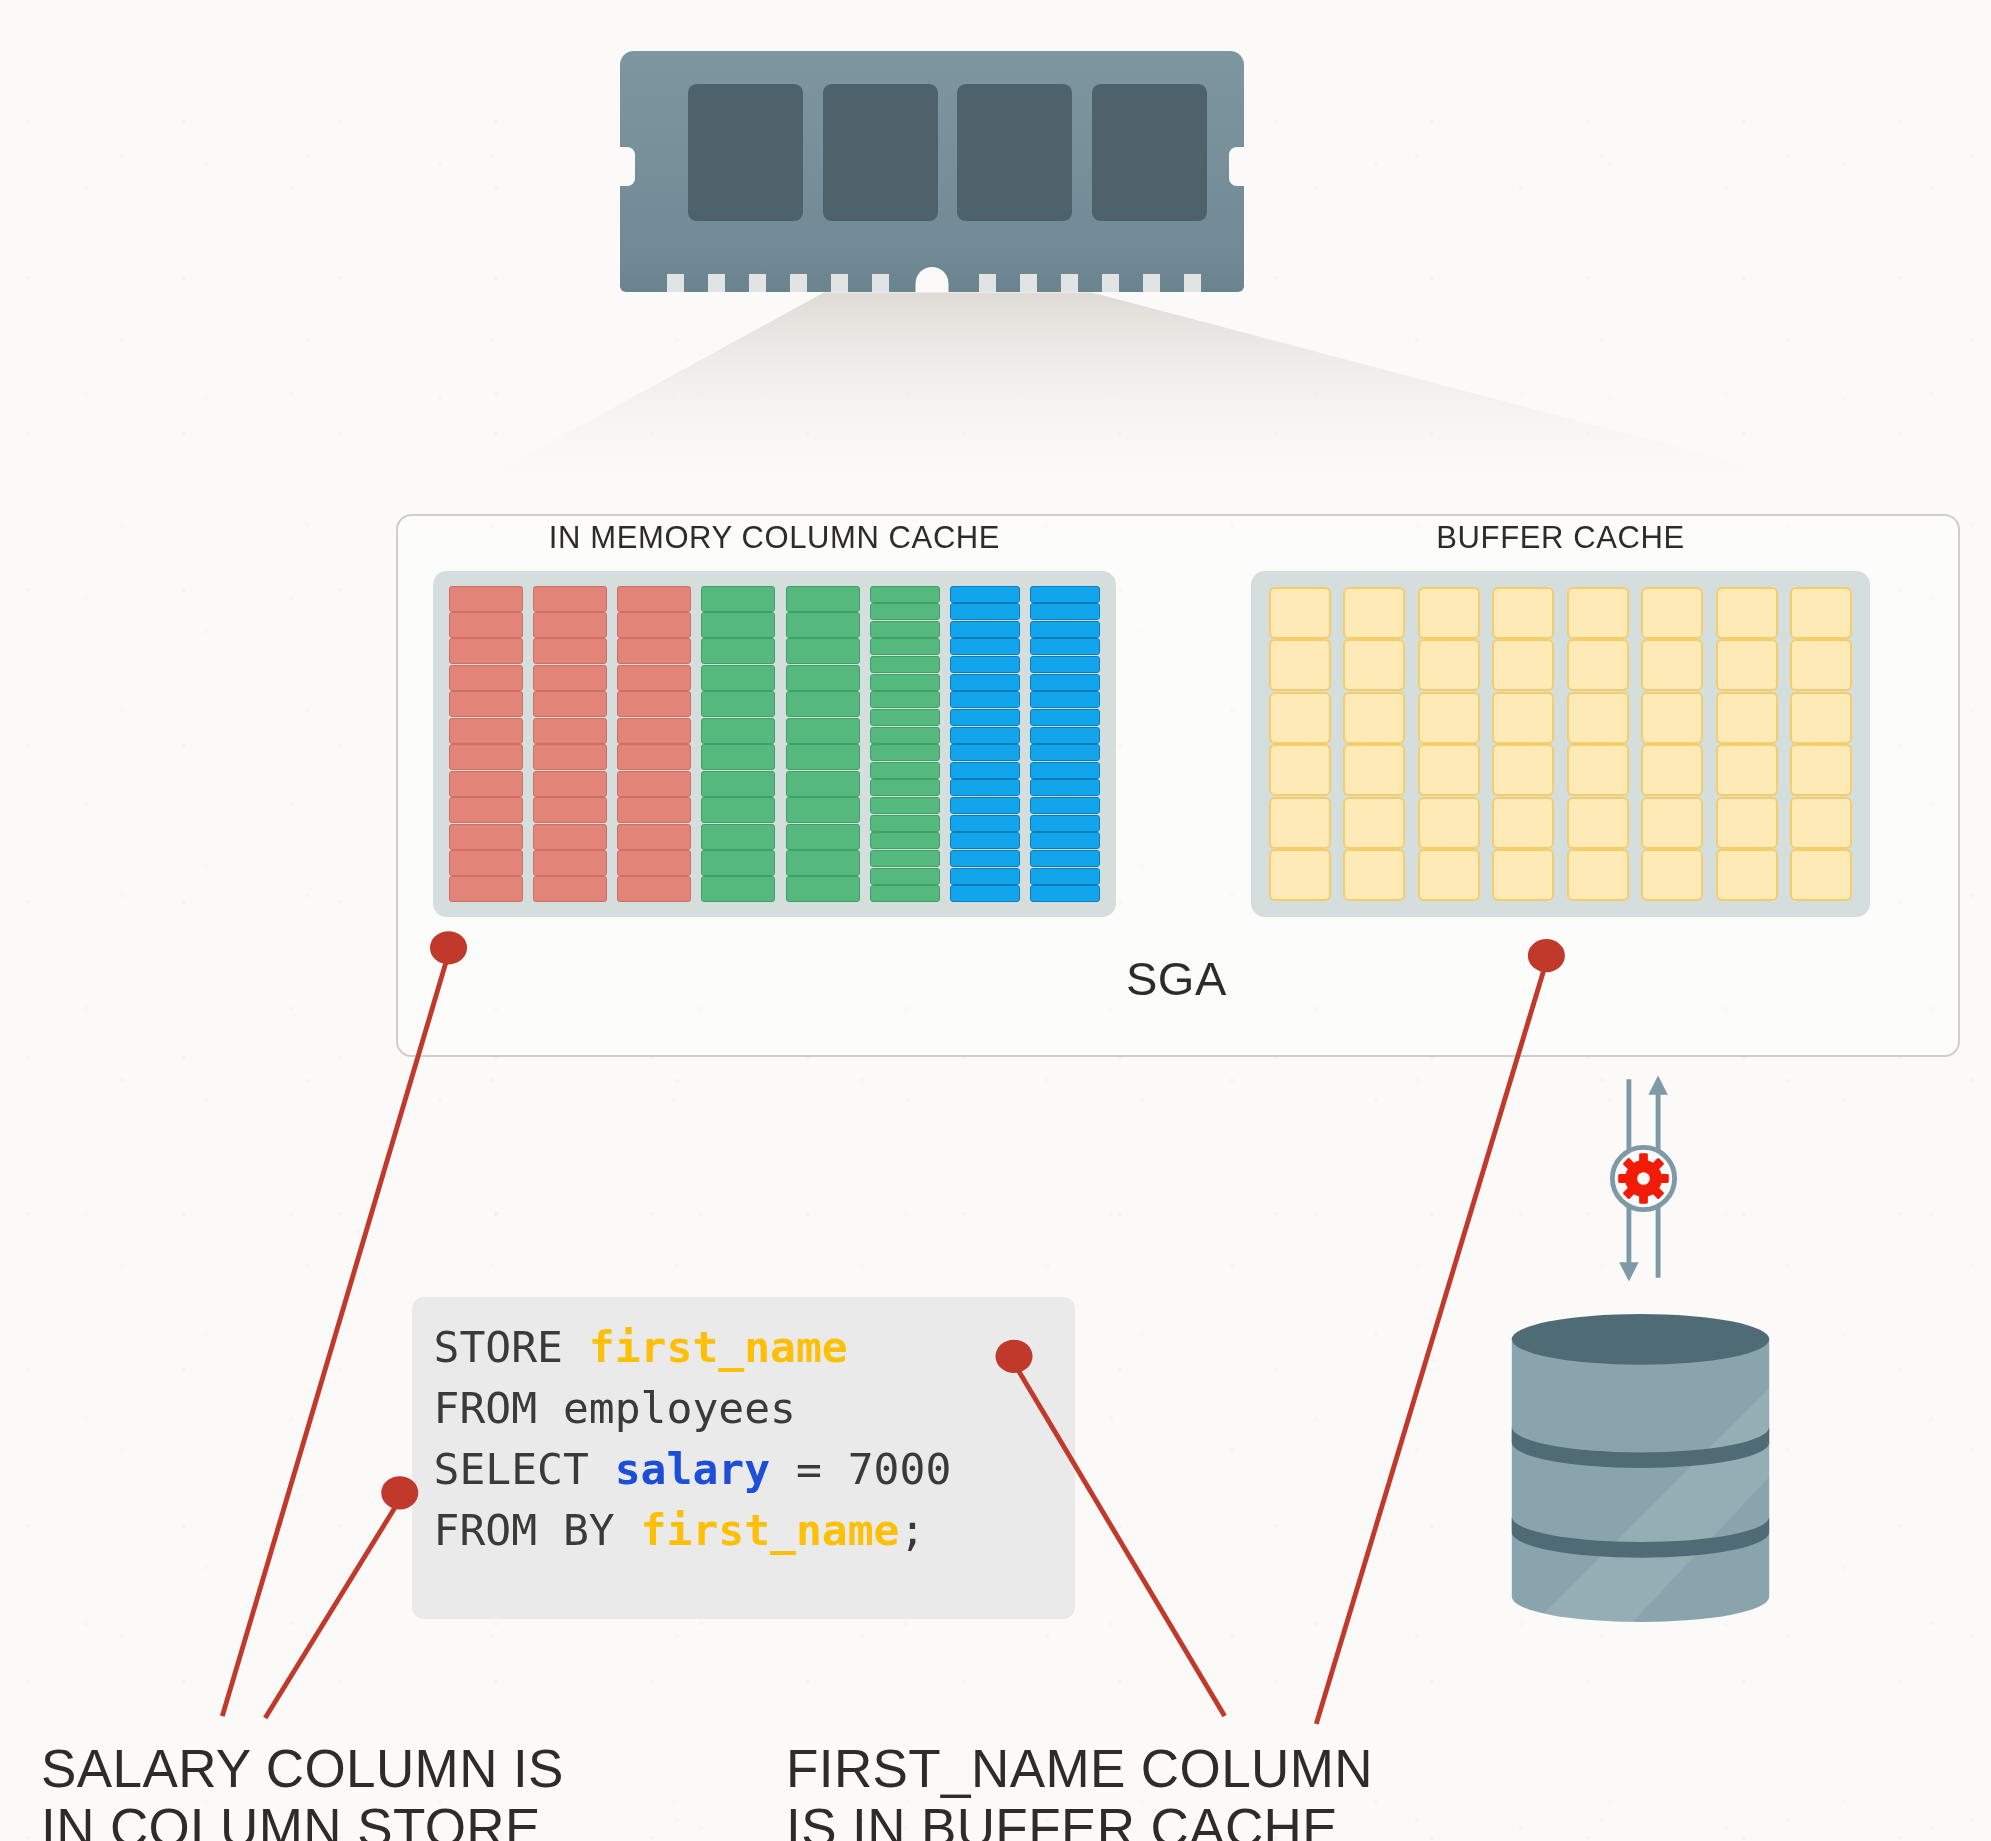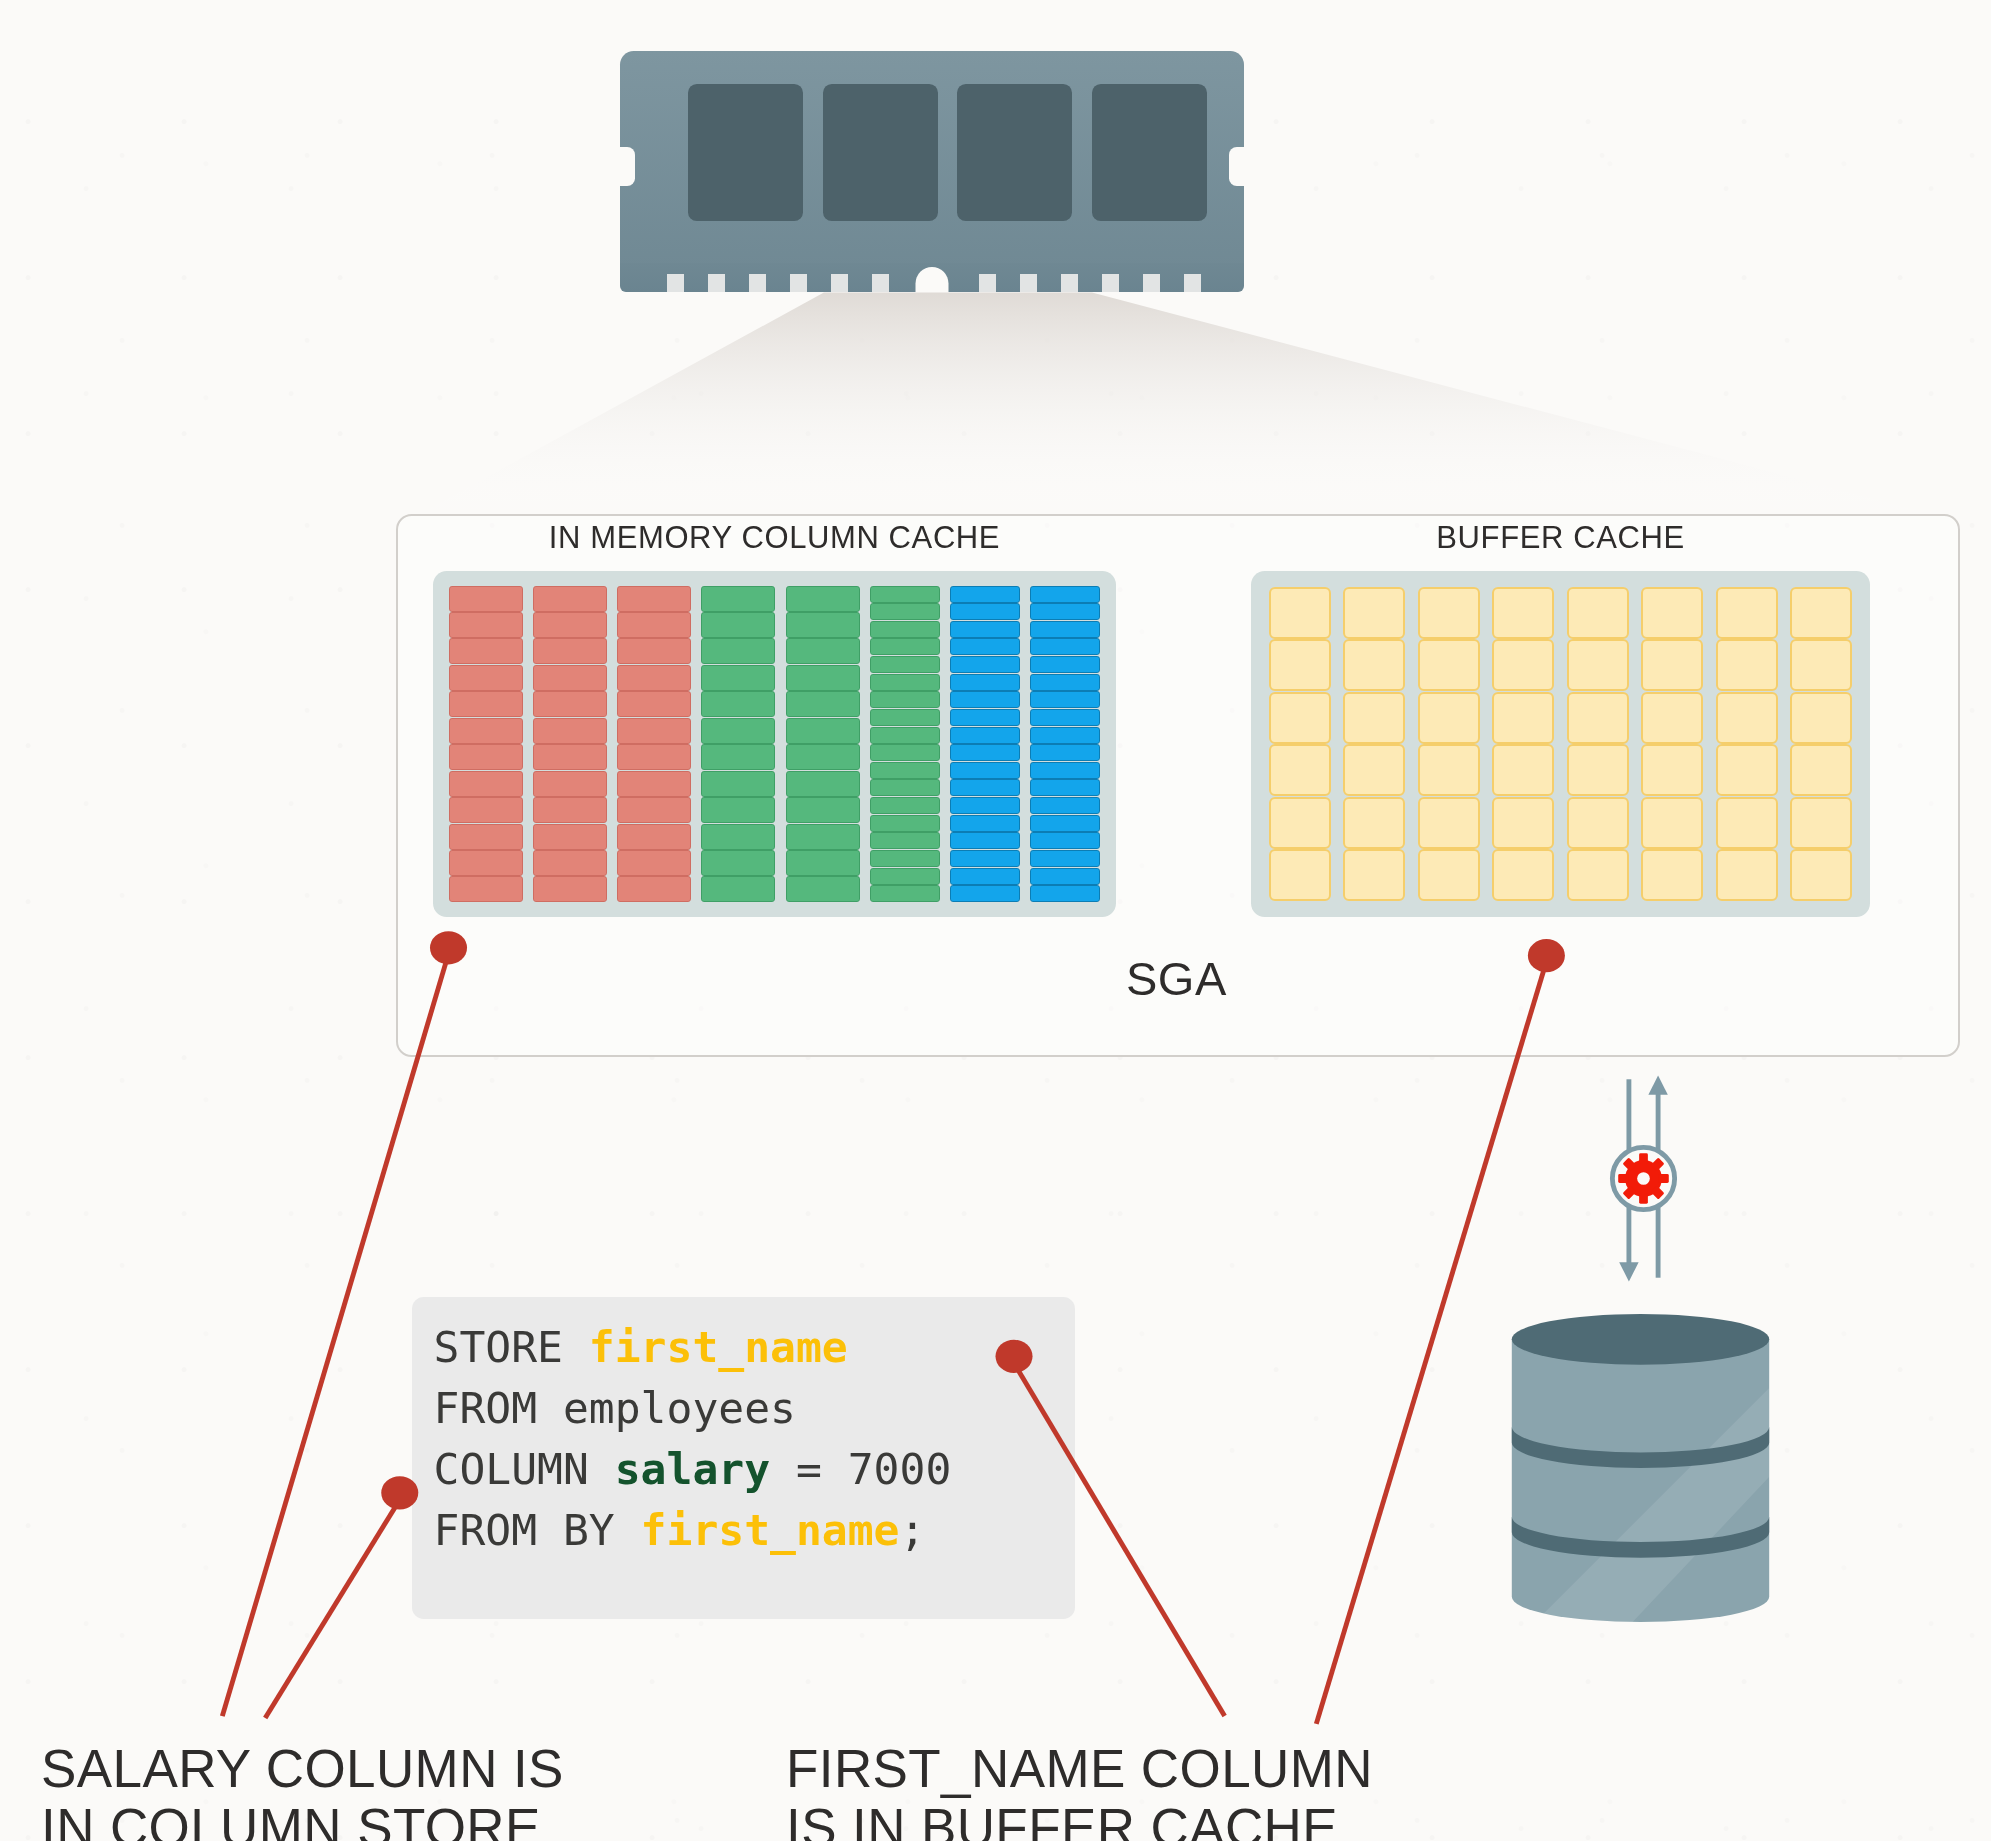--- a/index.html
+++ b/index.html
@@ -117,21 +117,21 @@
     position: absolute; left: 412px; top: 1297px; width: 663px; height: 322px;
     background: #eaeaea; border-radius: 11.7px;
   }
   .sql-code {
     position: absolute; left: 21.5px; top: 19.5px;
     font-family: "DejaVu Sans Mono", "Liberation Mono", monospace;
     font-size: 43px; line-height: 1.42; color: #3a3a38;
     font-weight: 700; white-space: pre;
   }
   .tok-col { color: #fcc008; }
-  .tok-sal { color: #14532d; }
+  .tok-sal { color: #1d4ed8; }
   .tok-plain { color: #3a3a38; font-weight: 400; }
 
   
   .io-icon { position: absolute; left: 1590px; top: 1071px; width: 107px; height: 215px; }
 
   
   .db { position: absolute; left: 1494px; top: 1312px; width: 293px; height: 312px; }
 
   
   .connectors { position: absolute; left: 0; top: 0; width: 1991px; height: 1841px;
@@ -434,21 +434,21 @@
       <polygon points="300,60 300,150 140,320 40,320" fill="#ffffff" opacity="0.10"></polygon>
     </g>
     <ellipse cx="150" cy="28" rx="132" ry="26" fill="#4f6b75"></ellipse>
     <path d="M 18 118 A 132 26 0 0 0 282 118 L 282 134 A 132 26 0 0 1 18 134 Z" fill="#4f6b75"></path>
     <path d="M 18 210 A 132 26 0 0 0 282 210 L 282 226 A 132 26 0 0 1 18 226 Z" fill="#4f6b75"></path>
   </svg>
 
   <div class="sql-box">
     <div class="sql-code"><span class="tok-plain">STORE </span><span class="tok-col">first_name</span>
 <span class="tok-plain">FROM employees</span>
-<span class="tok-plain">COLUMN </span><span class="tok-sal">salary</span><span class="tok-plain"> = 7000</span>
+<span class="tok-plain">SELECT </span><span class="tok-sal">salary</span><span class="tok-plain"> = 7000</span>
 <span class="tok-plain">FROM BY </span><span class="tok-col">first_name</span><span class="tok-plain">;</span></div>
   </div>
 
   <svg class="connectors" viewBox="0 0 2042 1888">
     <g stroke="#c0392b" stroke-width="5" fill="none">
 
       <line x1="460" y1="978" x2="228" y2="1760"></line>
 
       <line x1="410" y1="1538" x2="272" y2="1762"></line>
 

